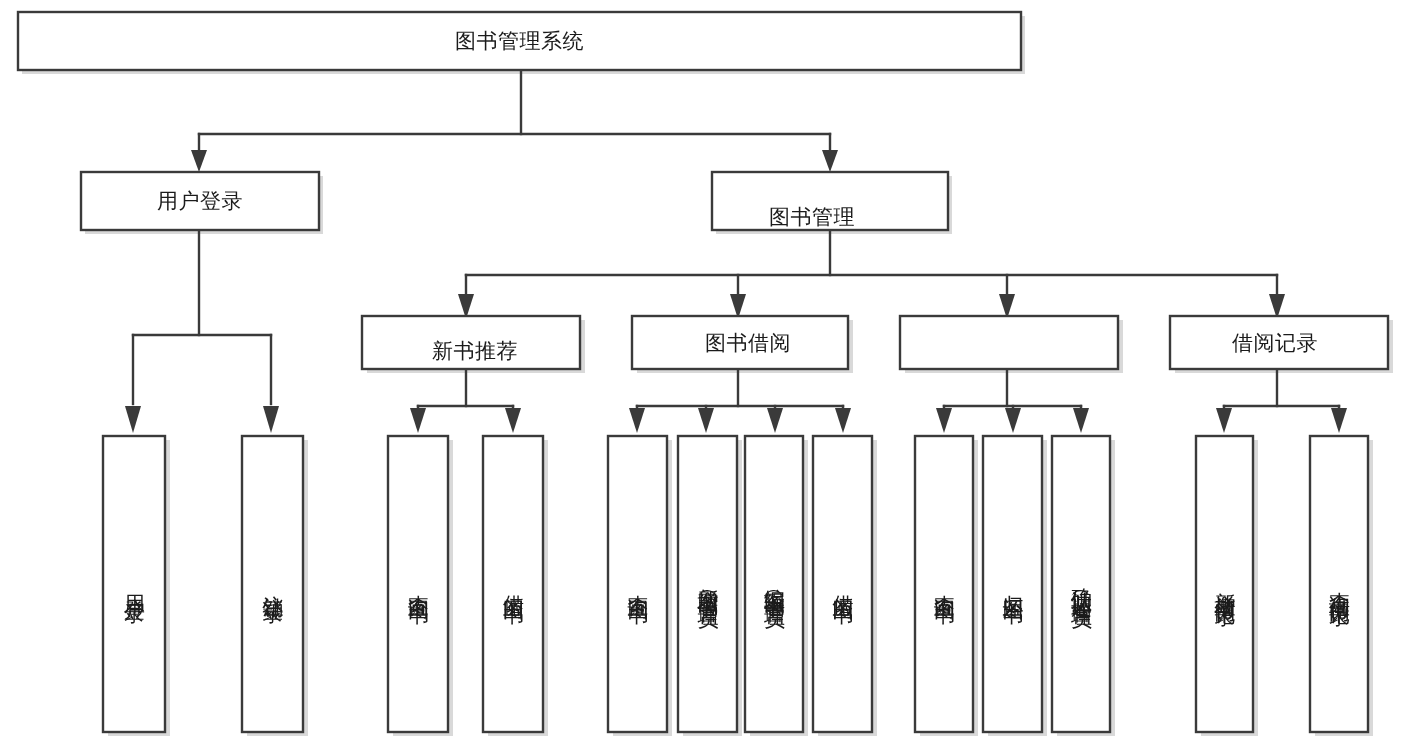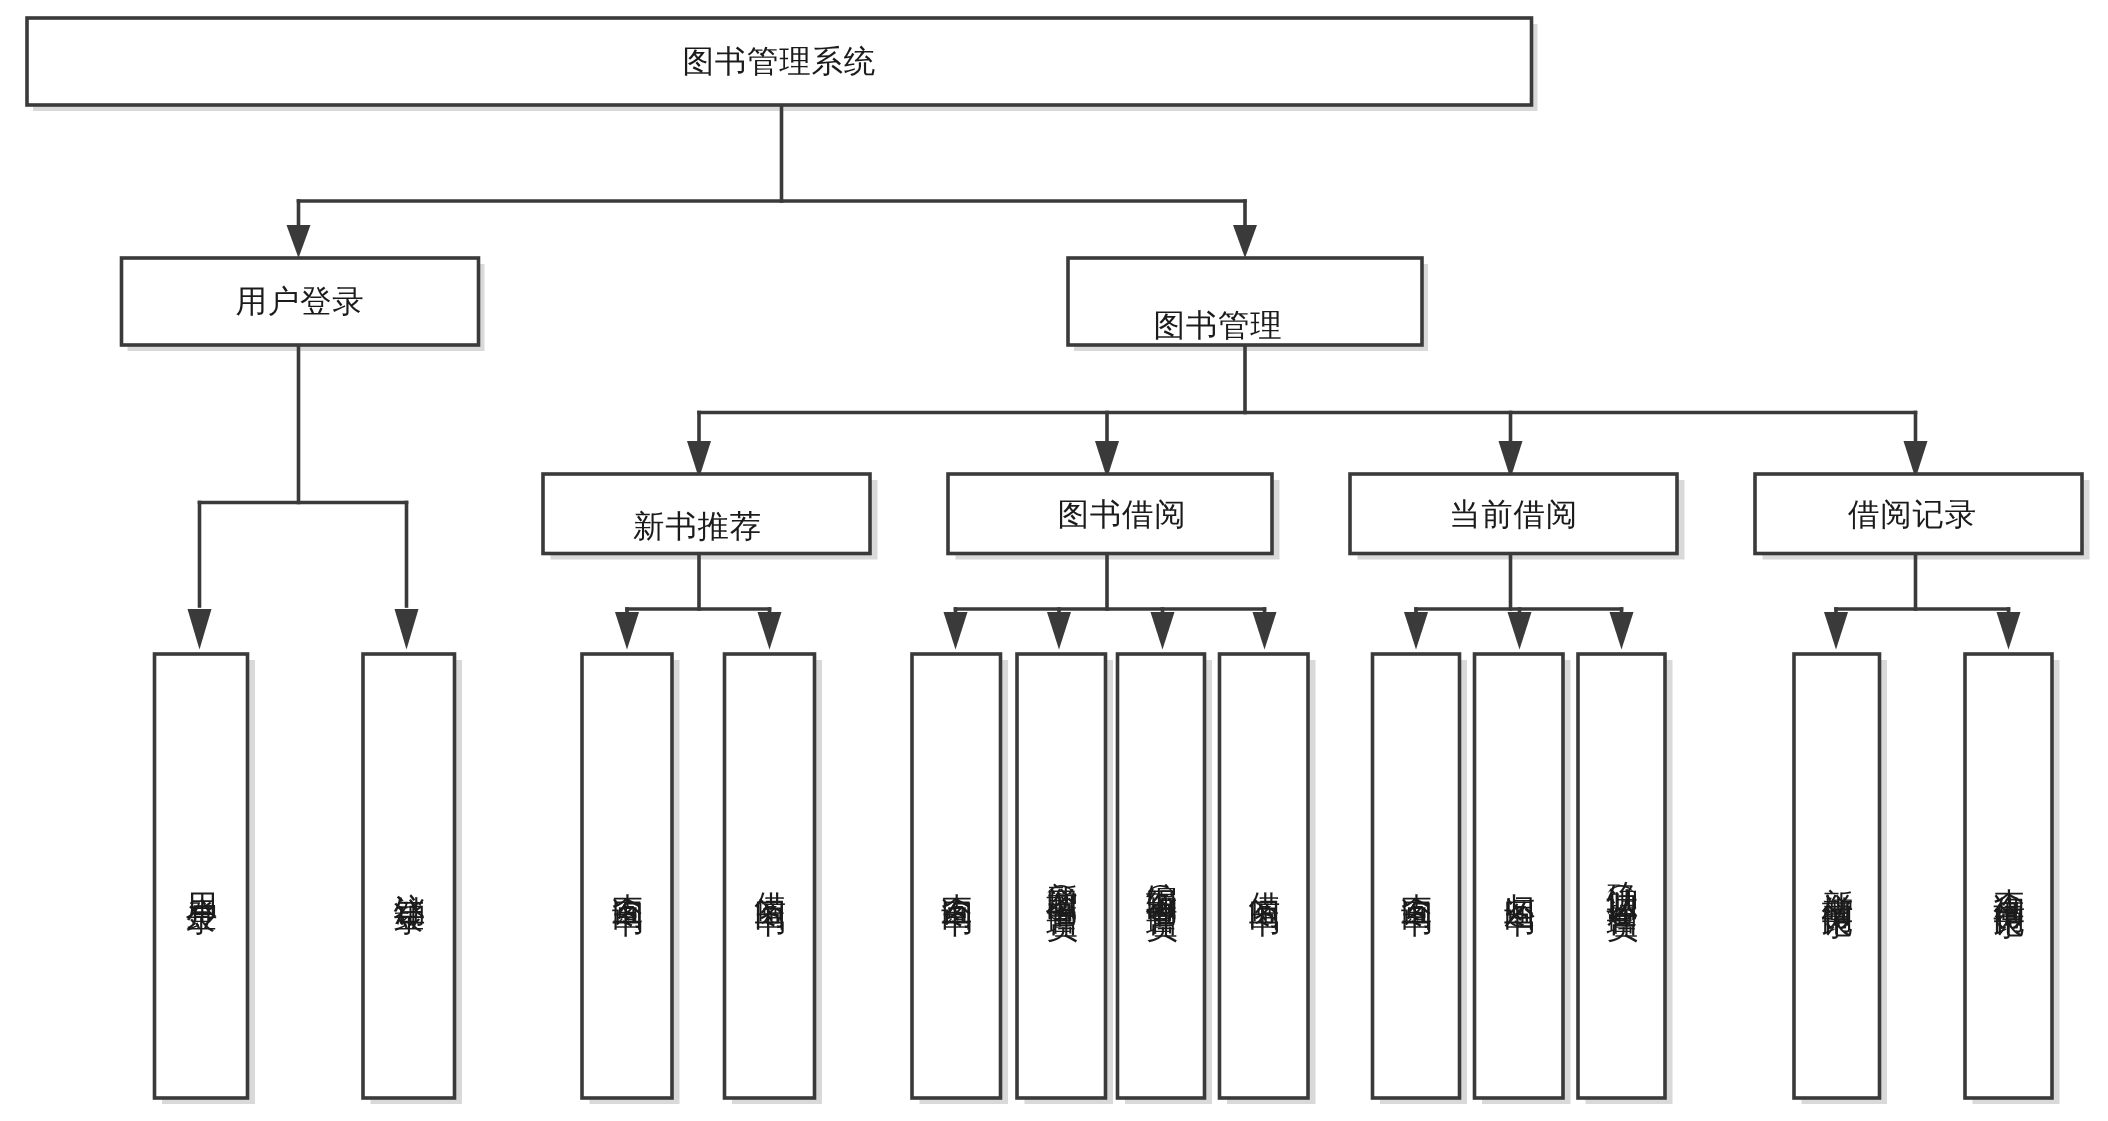--- a/index.html
+++ b/index.html
@@ -194,23 +194,22 @@
       <rect class="node-box" x="1196" y="436" width="57" height="296"></rect>
       <rect class="node-box" x="1310" y="436" width="58" height="296"></rect>
     </g>
   </svg>
 
   <div class="node-label horiz" style="left:18px; top:12px; width:1003px; height:58px;">图书管理系统</div>
 
   <div class="node-label horiz" style="left:81px; top:172px; width:238px; height:58px;">用户登录</div>
   <div class="node-label horiz" style="left:712px; top:188px; width:200px; height:58px;">图书管理</div>
 
-  <div class="node-label horiz" style="left:356px; top:316px; width:218px; height:70px;">新书推荐</div>
+  <div class="node-label horiz" style="left:366px; top:316px; width:218px; height:70px;">新书推荐</div>
   <div class="node-label horiz" style="left:632px; top:316px; width:232px; height:53px;text-align:center;">图书借阅</div>
-  <div class="node-label horiz" style="left:900px; top:316px; width:218px; height:53px;">当前借阅</div>
   <div class="node-label horiz" style="left:1170px; top:316px; width:210px; height:53px;">借阅记录</div>
 
   <div class="node-label vert" style="left:103px; top:436px; width:62px; height:296px;">用户登录</div>
   <div class="node-label vert" style="left:242px; top:436px; width:61px; height:296px;">注销登录</div>
   <div class="node-label vert" style="left:388px; top:436px; width:60px; height:296px;">查询图书</div>
   <div class="node-label vert" style="left:483px; top:436px; width:60px; height:296px;">借阅图书</div>
   <div class="node-label vert" style="left:608px; top:436px; width:59px; height:296px;">查询图书</div>
   <div class="node-label vert" style="left:678px; top:436px; width:59px; height:296px;">新增图书（管理员）</div>
   <div class="node-label vert" style="left:745px; top:436px; width:58px; height:296px;">编辑图书（管理员）</div>
   <div class="node-label vert" style="left:813px; top:436px; width:59px; height:296px;">借阅图书</div>

